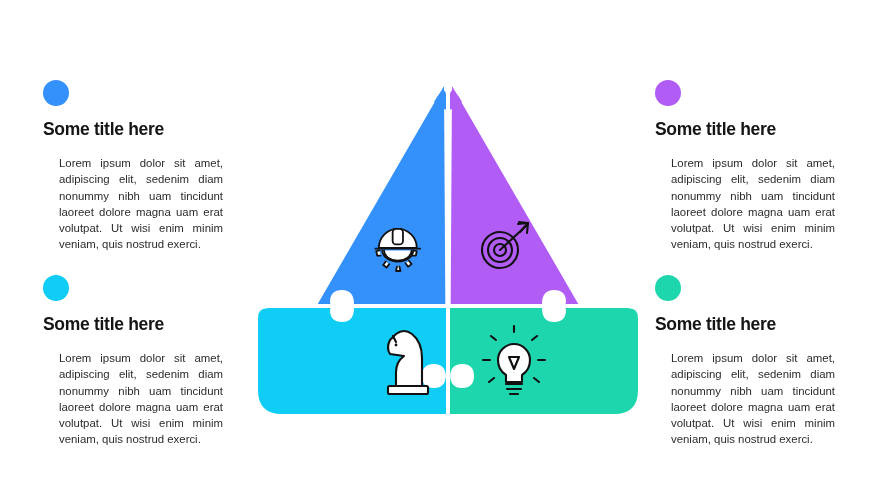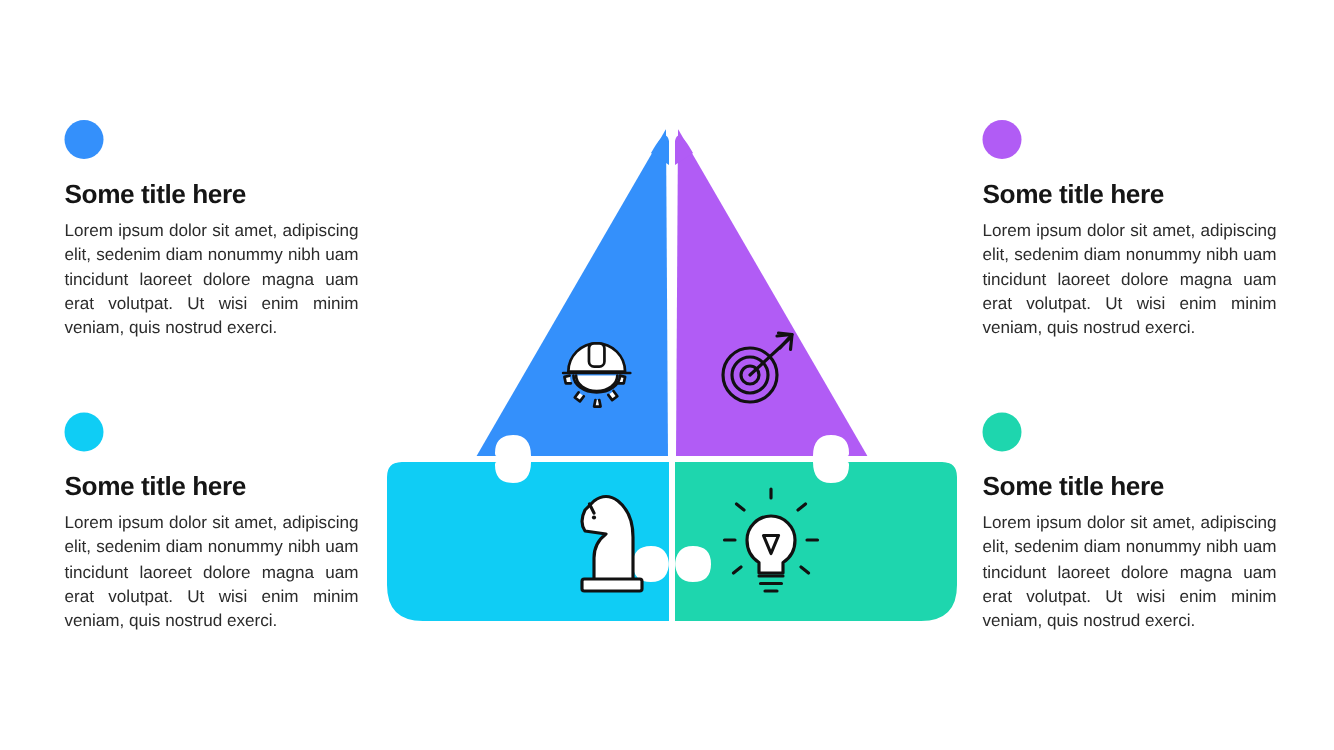--- a/index.html
+++ b/index.html
@@ -47,21 +47,21 @@
     letter-spacing: -0.3px;
     line-height: 1.1;
     margin: 0 0 7px 0;
   }
 
   .block-body {
     font-size: 11.4px;
     line-height: 1.42;
     color: #2b2b2b;
     text-align: justify;
-    margin: 0;
+    margin: 16px;
     hyphens: none;
   }
 
   
   #pyramid-wrap {
     position: absolute;
     left: 246px;
     top: 80px;
     width: 400px;
     height: 400px;

